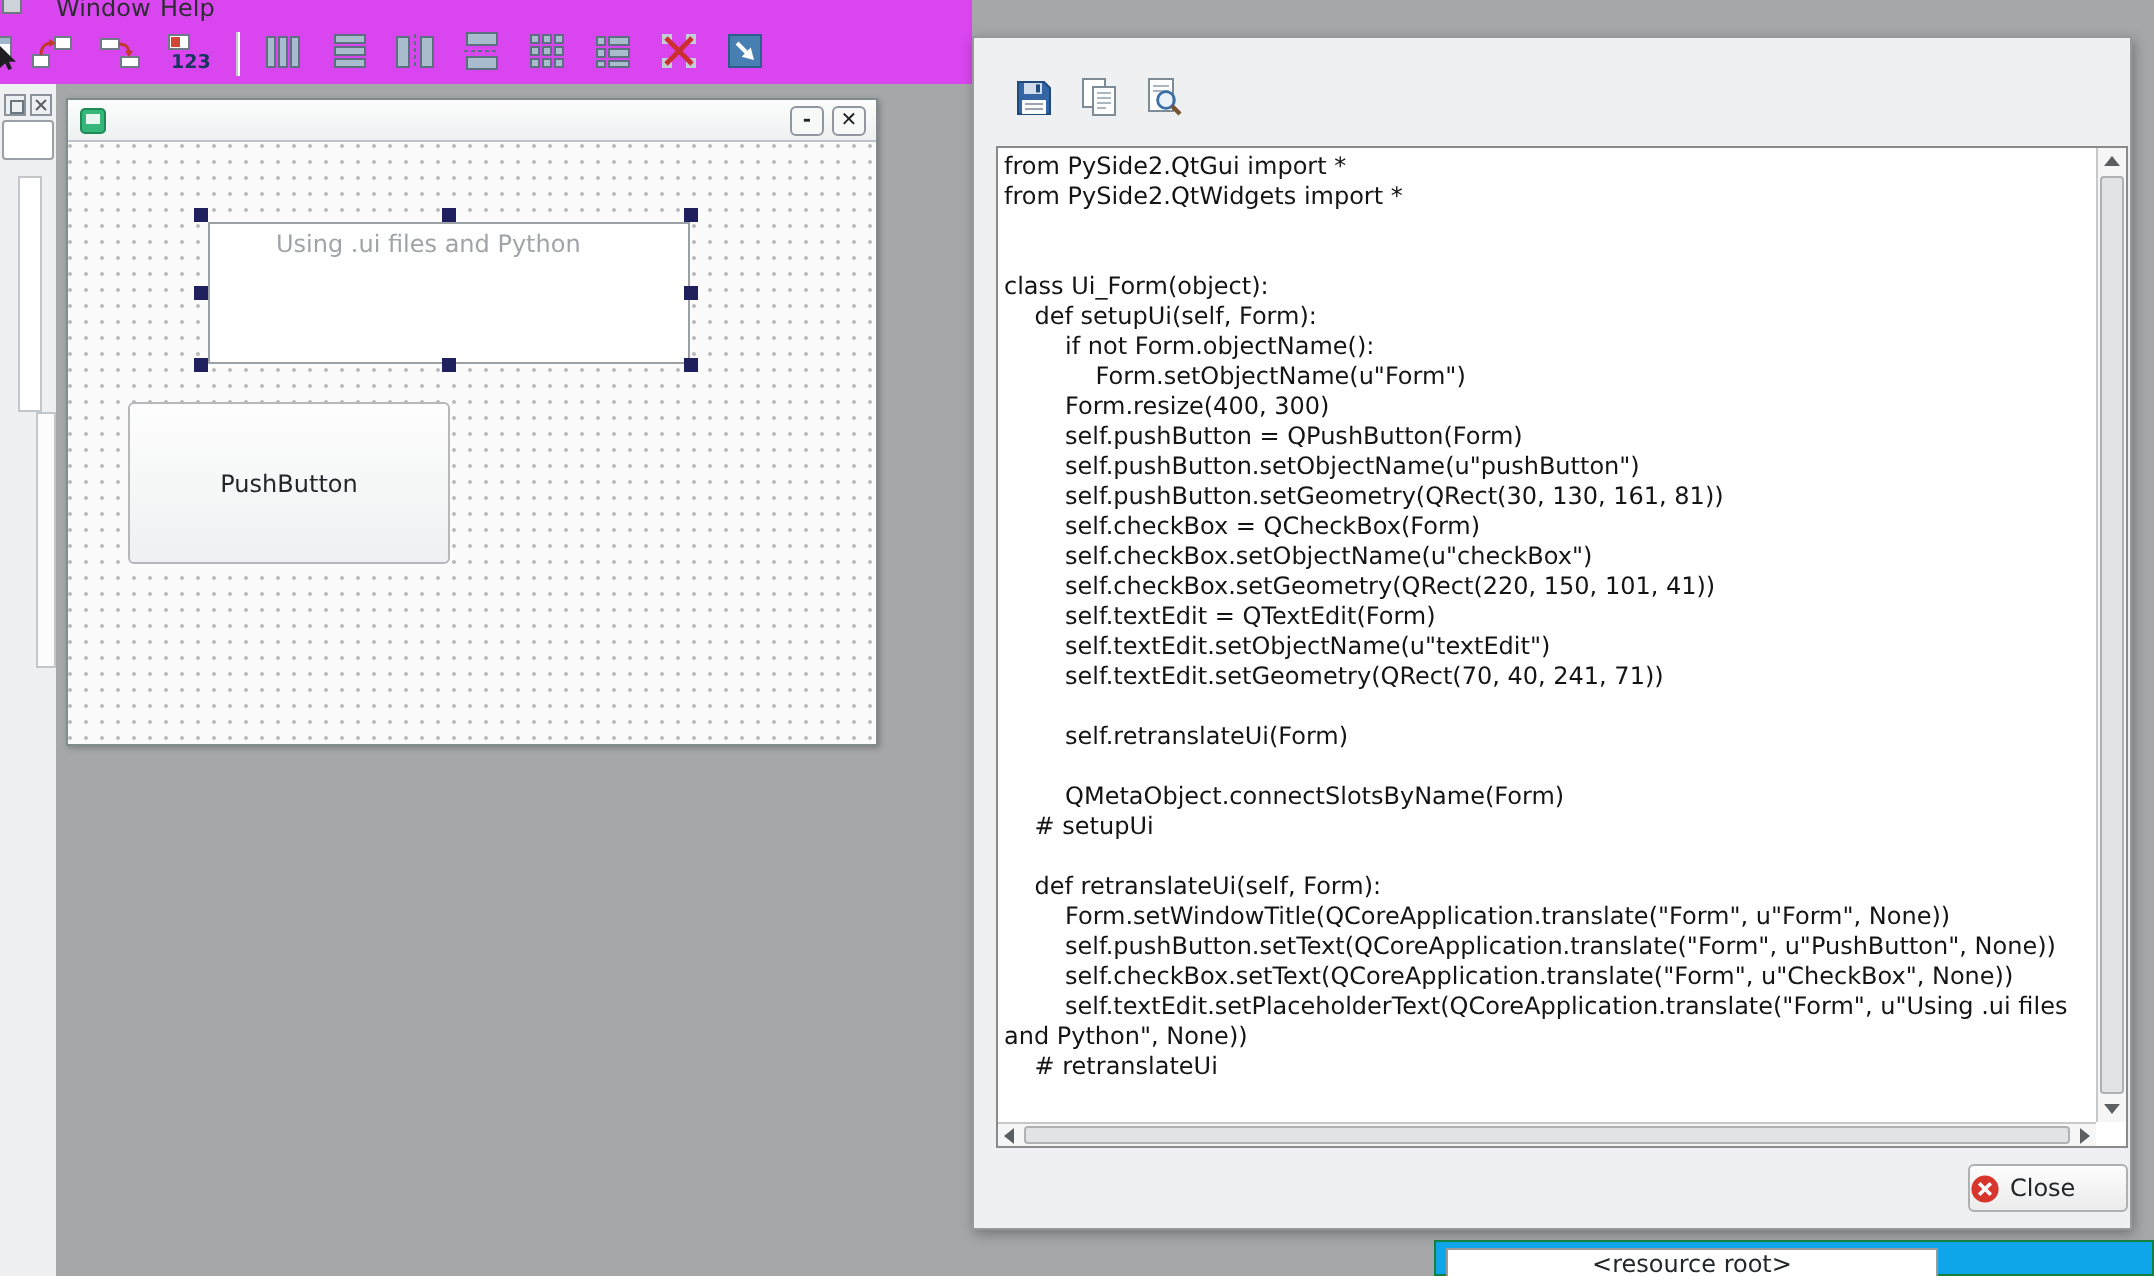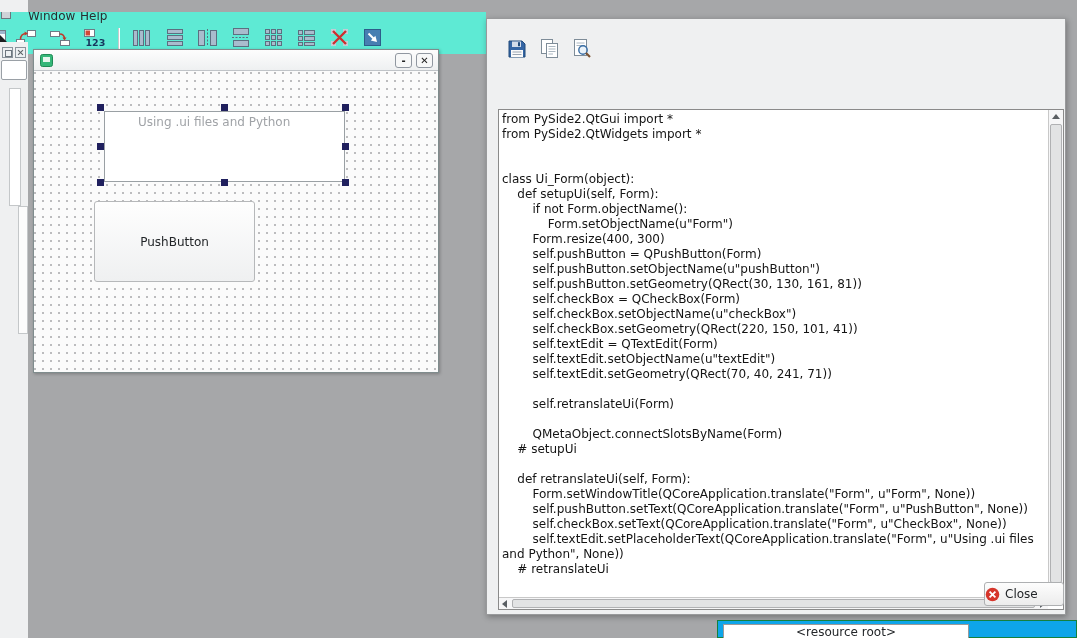--- a/index.html
+++ b/index.html
@@ -4,21 +4,21 @@
 <style>
   * { box-sizing: border-box; margin: 0; padding: 0; }
   html, body { width: 1077px; height: 638px; }
   body { font-family: "DejaVu Sans", "Liberation Sans", sans-serif; font-size: 12px; color: #232629; }
   #root { position: relative; width: 1077px; height: 638px; background: #eff0f1; overflow: hidden; }
 
   
   .mdi { position: absolute; left: 28px; top: 0; width: 1049px; height: 638px; background: #a6a7a9; }
 
   
-  .toppanel { position: absolute; left: 0; top: 12px; width: 486px; height: 42px; background: #5eead4; }
+  .toppanel { position: absolute; left: 0; top: 0; width: 486px; height: 42px; background: #d946ef; }
   .menubar { position: absolute; left: 0; top: 0; width: 486px; height: 13px; overflow: hidden; }
   .menuitem { position: absolute; top: -3px; font-size: 12px; color: #2b2e31; cursor: default; }
   .appicon { position: absolute; left: 1px; top: -3px; width: 10px; height: 10px; border: 1px solid #6d767e; background: #cdd3d8; }
   .toolbar { position: absolute; left: 0; top: 13px; width: 486px; height: 29px; }
   .tbi { position: absolute; top: 2px; width: 24px; height: 24px; display: flex; align-items: flex-start; justify-content: center; border-radius: 2px; }
   .tbsep { position: absolute; top: 3px; left: 118px; width: 2px; height: 22px; border-left: 1px solid #c7cacc; border-right: 1px solid #ffffff; }
 
   
   .leftdock { position: absolute; left: 0; top: 42px; width: 28px; height: 596px; background: #eff0f1; }
   .dkbtn { position: absolute; width: 11px; height: 11px; border: 1px solid #8a939b; background: #edf0f2; }
@@ -33,28 +33,28 @@
   .formwin { position: absolute; left: 33px; top: 49px; width: 406px; height: 324px; border: 1px solid #7f8c8d; background: #fbfbfb; box-shadow: 1px 1px 3px rgba(0,0,0,0.25); }
   .titlebar { position: absolute; left: 0; top: 0; width: 100%; height: 21px; background: linear-gradient(#fdfdfd, #eef0f1); border-bottom: 1px solid #c0c4c8; display: flex; align-items: center; }
   .wtitle { position: absolute; left: 0; right: 0; text-align: center; font-size: 12px; color: #232629; }
   .wicon { position: absolute; left: 6px; top: 4px; }
   .wbtn { position: absolute; top: 3px; width: 17px; height: 15px; border: 1px solid #9097a0; border-radius: 3px; background: #f7f8f8; font-size: 10px; font-weight: bold; line-height: 13px; text-align: center; color: #222; cursor: default; }
   .canvas { position: absolute; left: 0; top: 21px; right: 0; bottom: 0; background-color: #fbfbfb;
             background-image: radial-gradient(circle, #bcbcbe 0.9px, transparent 1.1px); background-size: 8px 8px; background-position: 5px 6px; }
   .w-textedit { position: absolute; left: 70px; top: 40px; width: 241px; height: 71px; background: #ffffff; border: 1px solid #9aa0a4; }
   .placeholder { position: absolute; left: 5px; top: 3px; color: #a0a3a7; margin-left: 28px; }
   .handle { position: absolute; width: 7px; height: 7px; background: #20205e; }
-  .w-pushbutton { position: absolute; left: 30px; top: 130px; width: 161px; height: 81px; border: 1px solid #b6b8ba; border-radius: 3px; background: linear-gradient(#fefefe, #eff0f1); display: flex; align-items: center; justify-content: center; color: #232629; margin-left: 30px; }
+  .w-pushbutton { position: absolute; left: 30px; top: 130px; width: 161px; height: 81px; border: 1px solid #b6b8ba; border-radius: 3px; background: linear-gradient(#fefefe, #eff0f1); display: flex; align-items: center; justify-content: center; color: #232629; }
   .w-checkbox { position: absolute; left: 220px; top: 150px; width: 101px; height: 41px; display: flex; align-items: center; gap: 5px; }
   .cbbox { width: 13px; height: 13px; border: 1px solid #7f8c8d; border-radius: 2px; background: #ffffff; }
 
   
   .dialog { position: absolute; left: 486px; top: 18px; width: 580px; height: 597px; background: #eff0f1; border: 1px solid #98999b; box-shadow: 1px 2px 6px rgba(0,0,0,0.3); }
   .dlgbtn { position: absolute; top: 17px; width: 26px; height: 26px; display: flex; align-items: center; justify-content: center; border-radius: 2px; }
-  .codearea { position: absolute; left: 11px; top: 54px; width: 566px; height: 501px; background: #ffffff; border: 1px solid #8a8a8a; margin-top: 36px; }
+  .codearea { position: absolute; left: 11px; top: 54px; width: 566px; height: 501px; background: #ffffff; border: 1px solid #8a8a8a; }
   .code { position: absolute; left: 3px; top: 2px; right: 18px; bottom: 14px; overflow: hidden; white-space: pre; font-family: "DejaVu Sans", "Liberation Sans", sans-serif; font-size: 12px; line-height: 15px; color: #141414; }
   .vscroll { position: absolute; top: 0; right: 0; width: 15px; bottom: 12px; background: #f6f6f7; border-left: 1px solid #c8c8c8; }
   .vthumb { position: absolute; left: 1px; top: 14px; bottom: 14px; width: 12px; background: #e2e3e4; border: 1px solid #b0b1b3; border-radius: 2px; }
   .hscroll { position: absolute; left: 0; right: 15px; bottom: 0; height: 12px; background: #f6f6f7; border-top: 1px solid #c8c8c8; }
   .hthumb { position: absolute; left: 13px; right: 13px; top: 1px; bottom: 1px; background: #e2e3e4; border: 1px solid #b0b1b3; border-radius: 2px; }
   .tri-up    { width: 0; height: 0; border-left: 4px solid transparent; border-right: 4px solid transparent; border-bottom: 5px solid #5a5f63; position: absolute; left: 3px; top: 4px; }
   .tri-down  { width: 0; height: 0; border-left: 4px solid transparent; border-right: 4px solid transparent; border-top: 5px solid #5a5f63; position: absolute; left: 3px; bottom: 4px; }
   .tri-left  { width: 0; height: 0; border-top: 4px solid transparent; border-bottom: 4px solid transparent; border-right: 5px solid #5a5f63; position: absolute; left: 3px; top: 2px; }
   .tri-right { width: 0; height: 0; border-top: 4px solid transparent; border-bottom: 4px solid transparent; border-left: 5px solid #5a5f63; position: absolute; right: 3px; top: 2px; }
   .closebtn { position: absolute; left: 497px; top: 563px; width: 80px; height: 24px; display: flex; align-items: center; gap: 5px;

